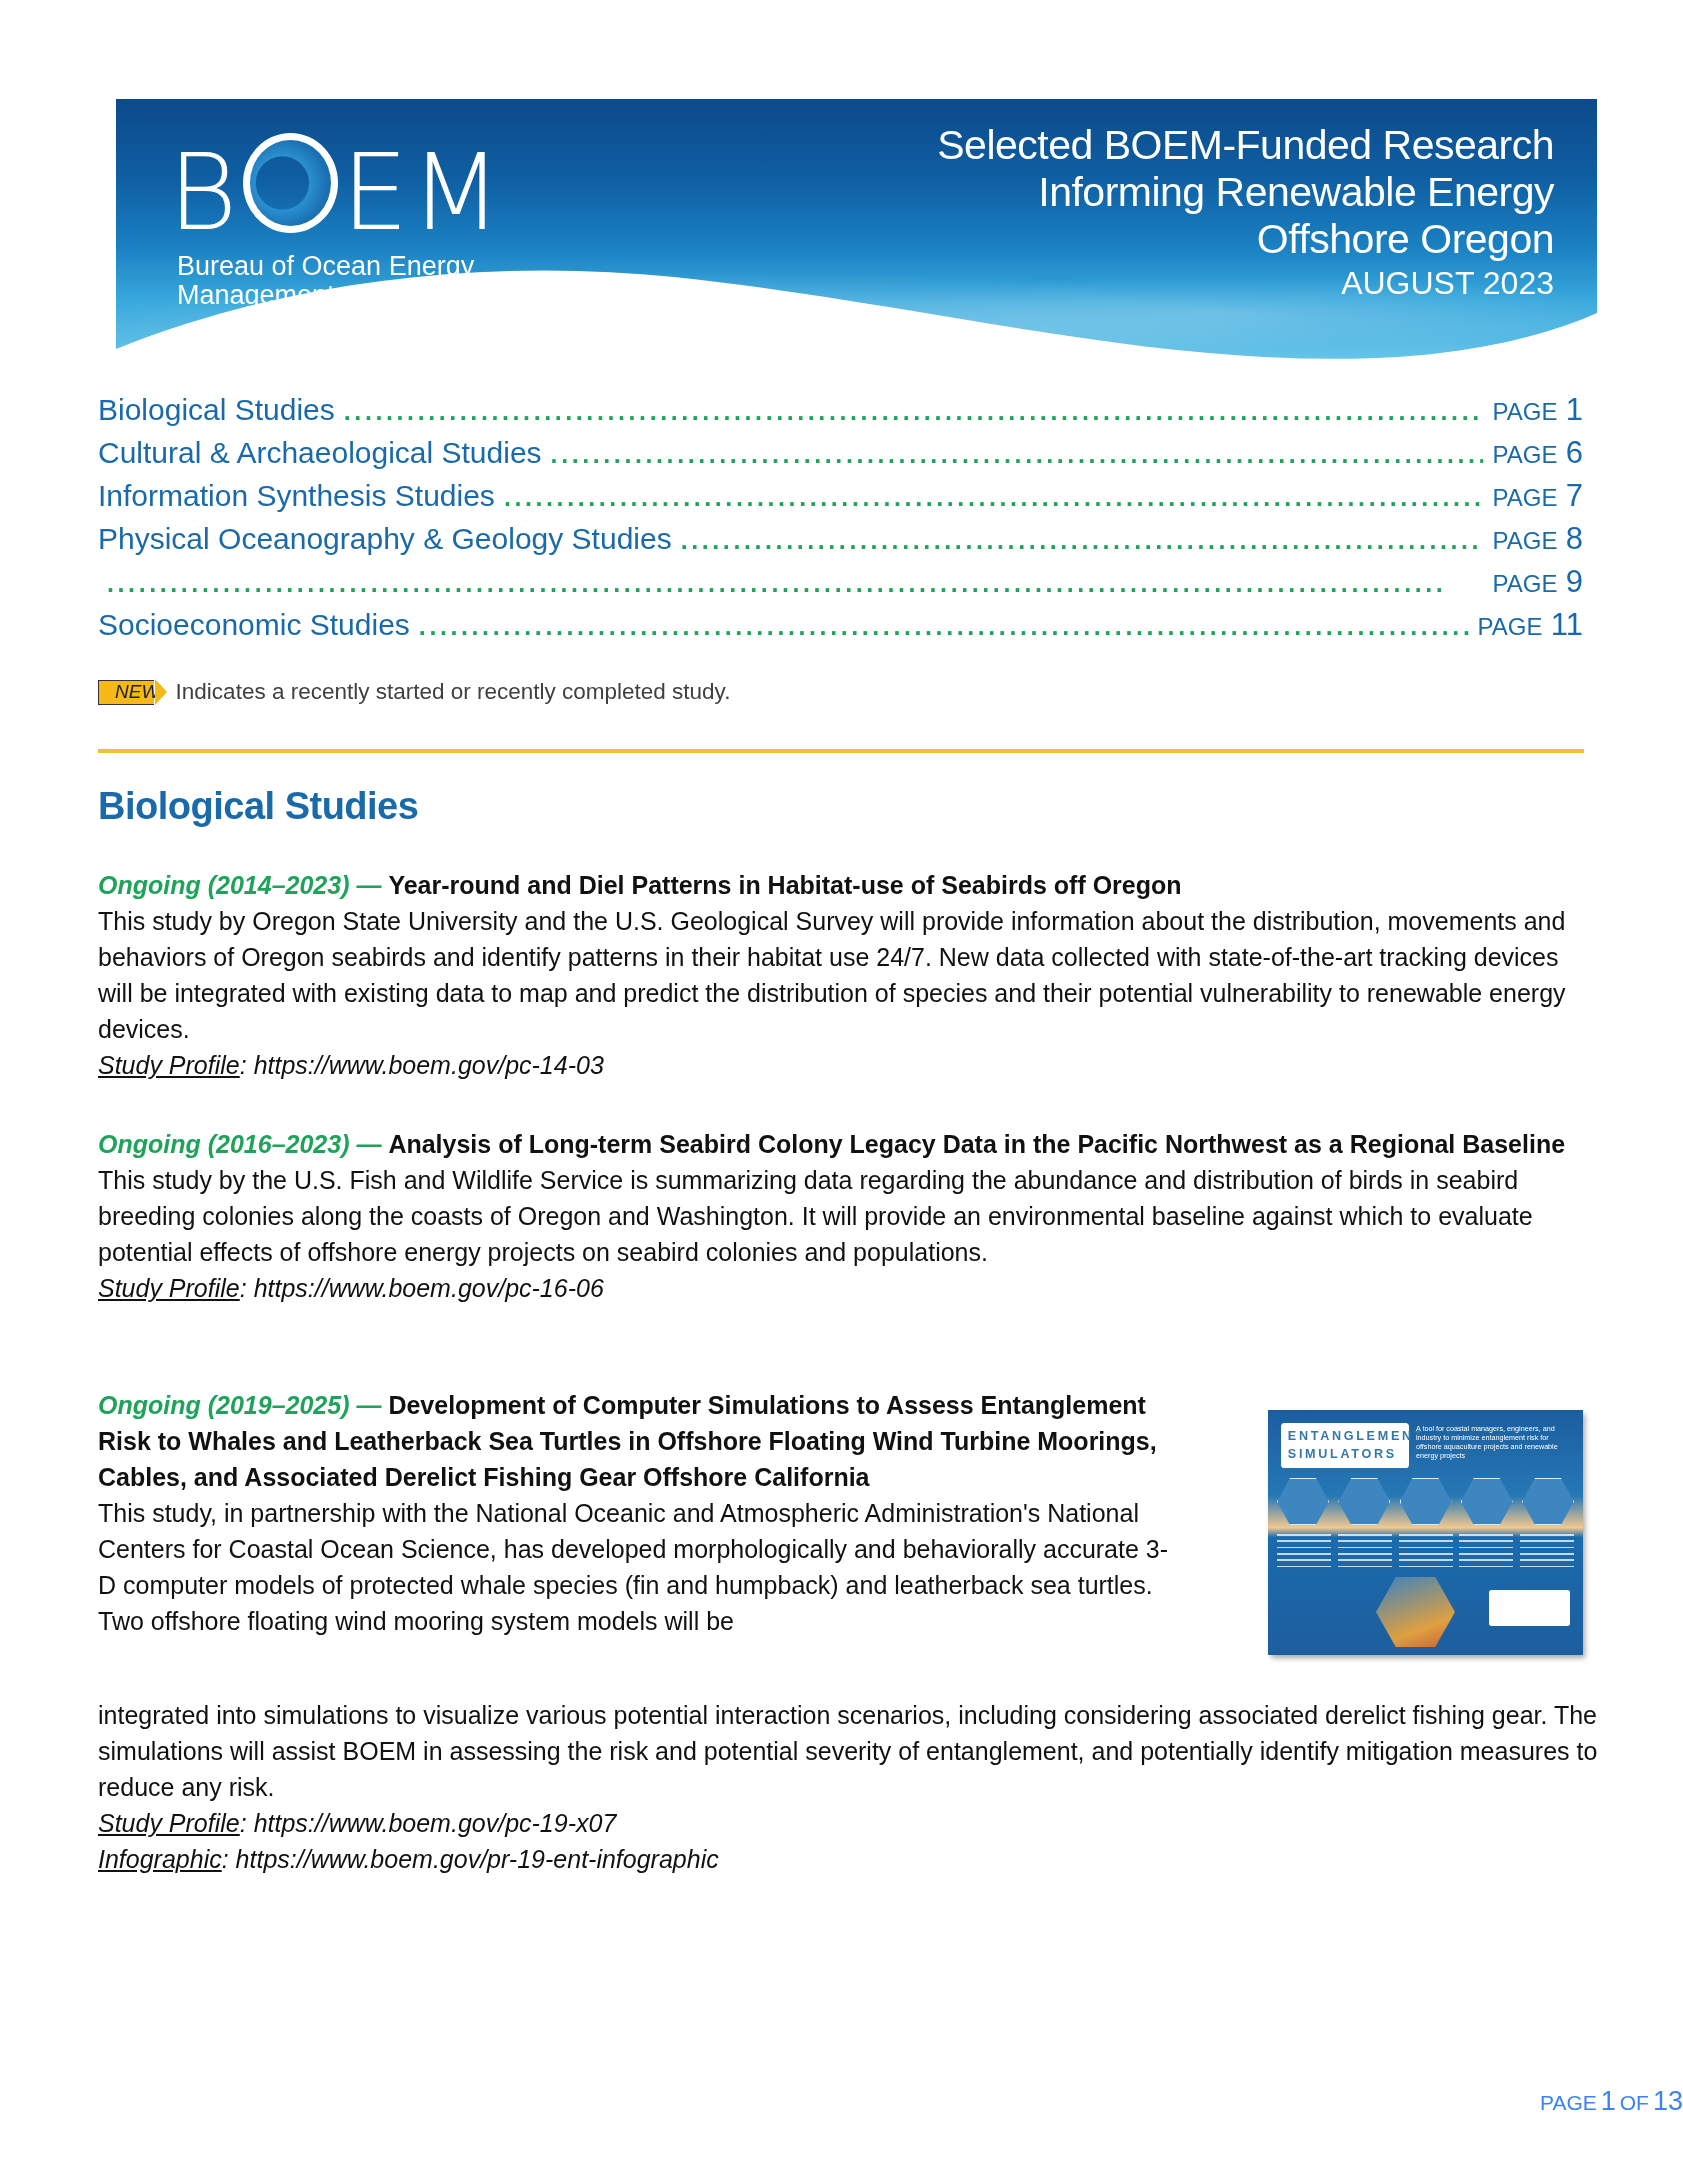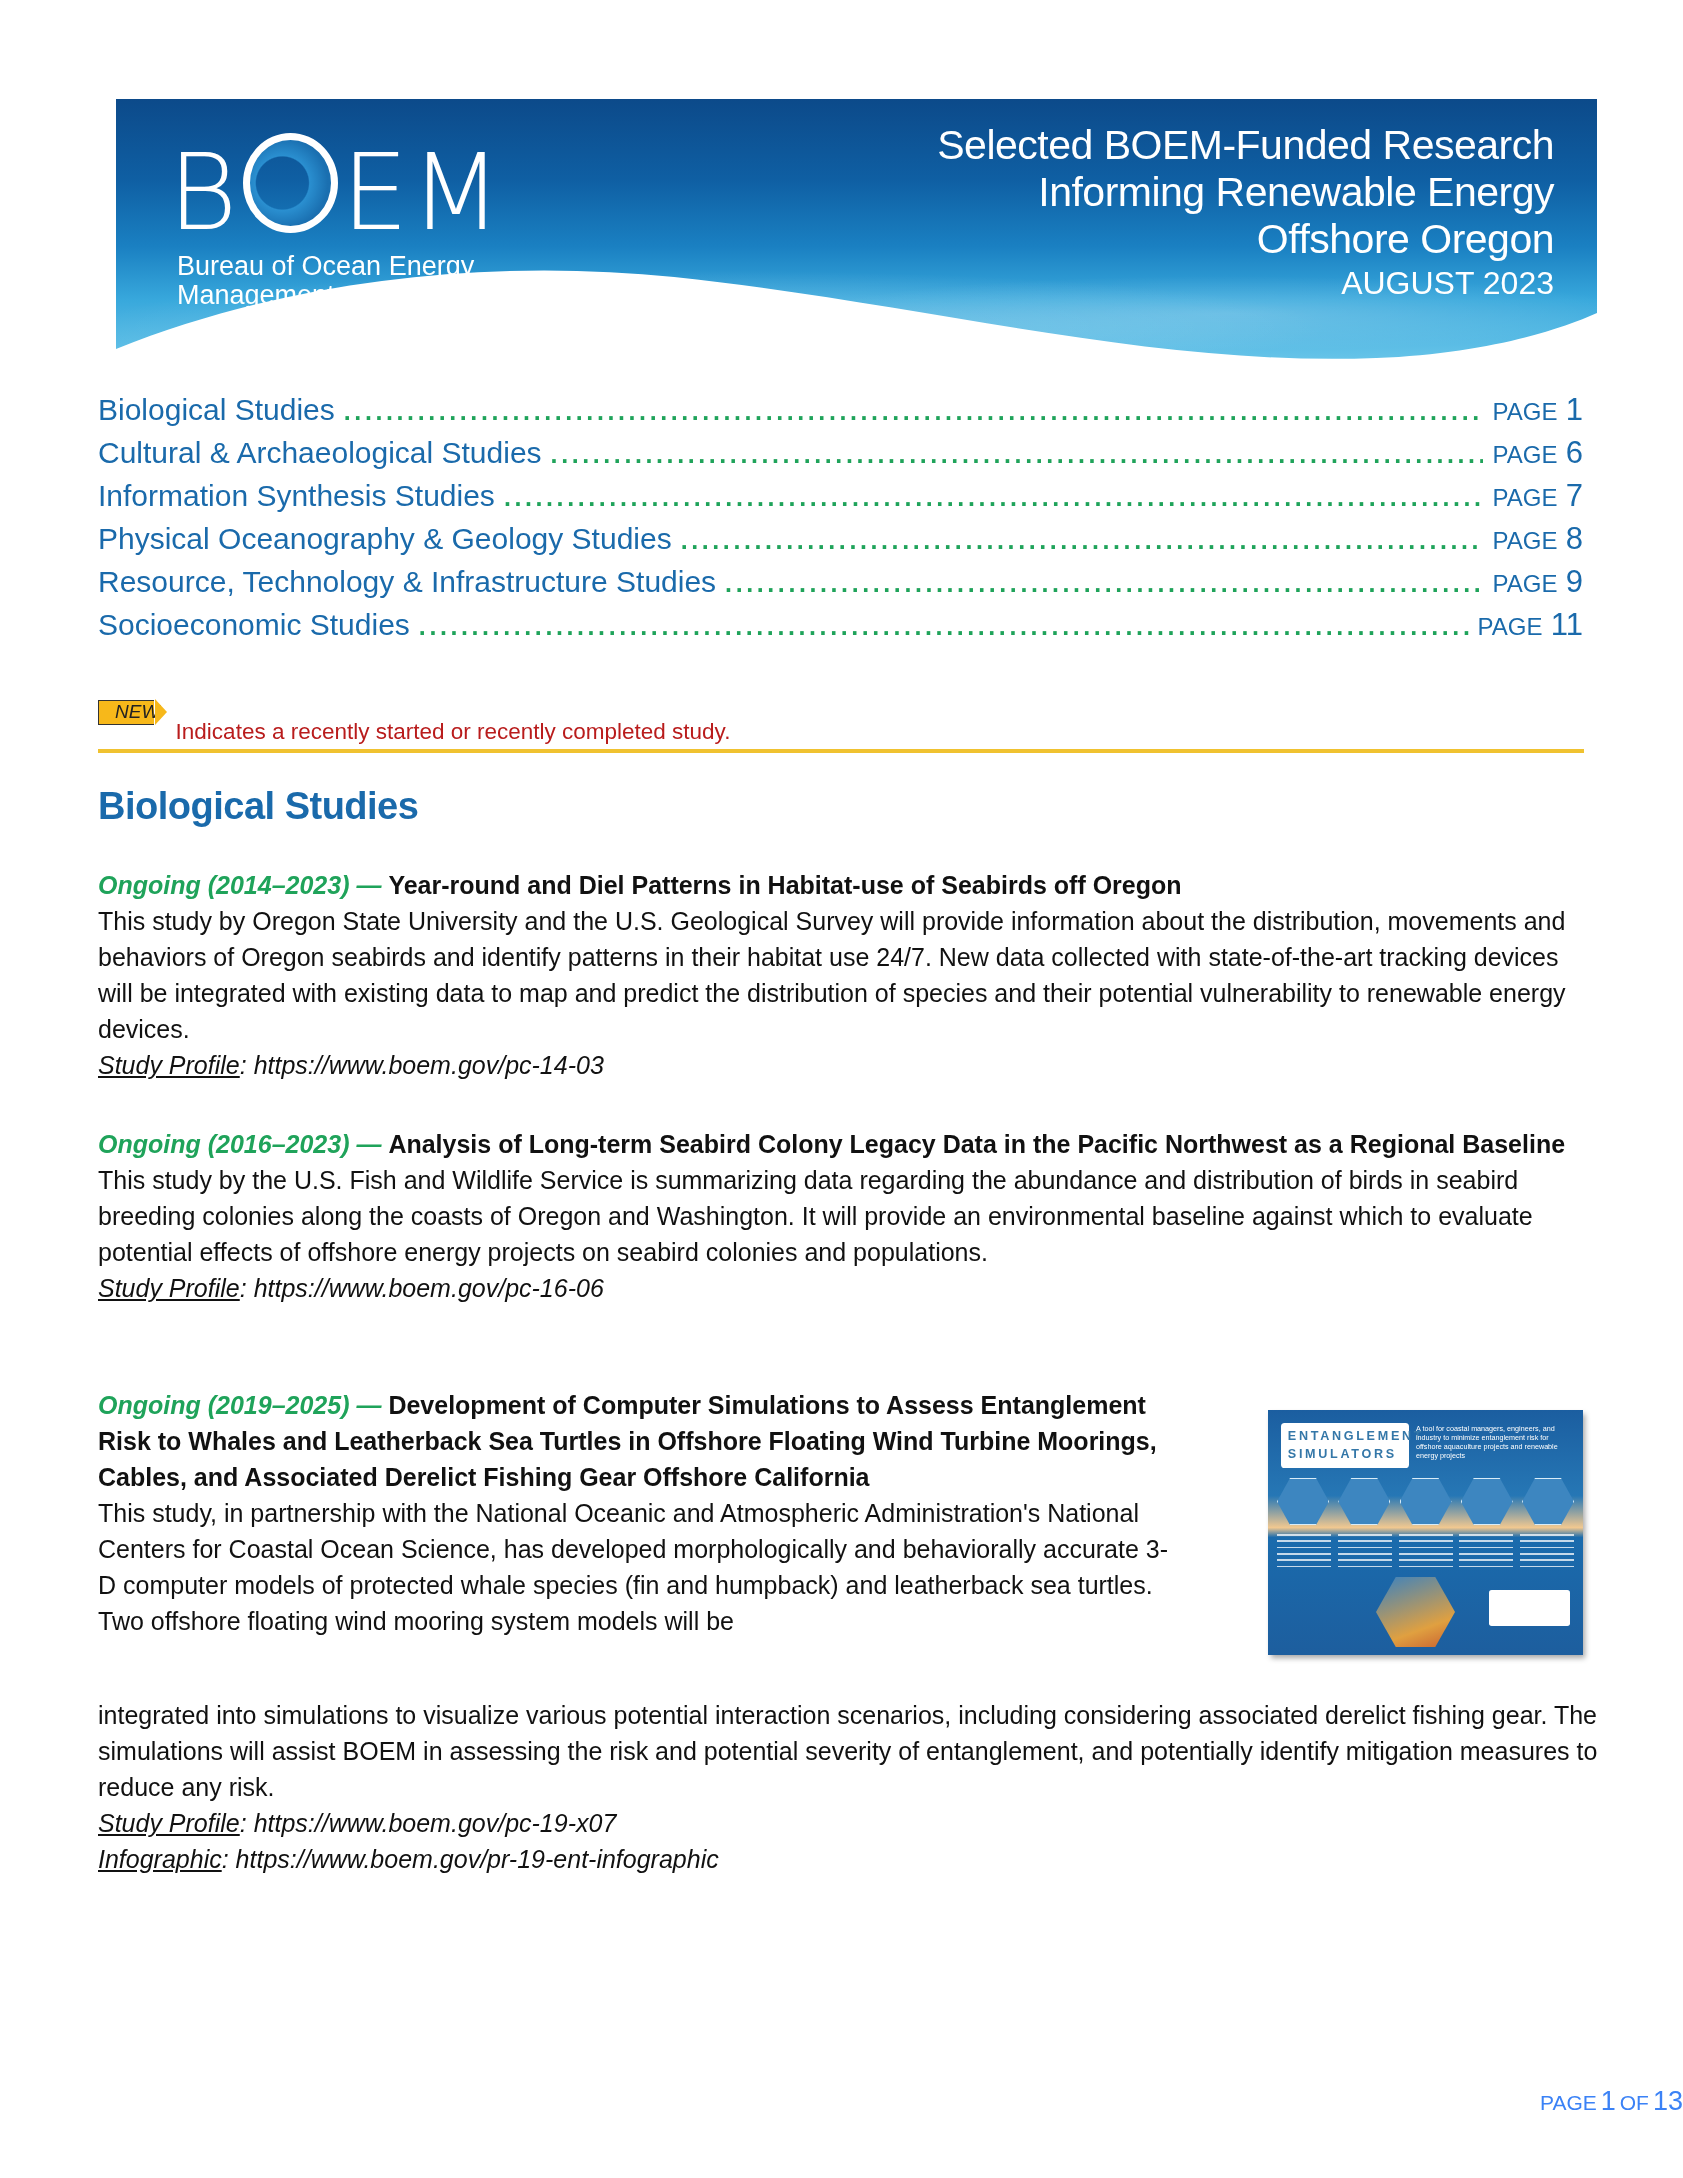--- a/index.html
+++ b/index.html
@@ -31,21 +31,21 @@
   .toc-page { white-space: nowrap; }
   .toc-page .pg-word { font-size: 24px; }
   .toc-page .pg-num { font-size: 31px; }
 
   .legend { position: absolute; left: 98px; top: 679px; display: flex; align-items: center; }
   .new-badge { position: relative; background: #f7b81a; border: 1.4px solid #333; border-right: none;
                height: 25px; width: 56px; font-style: italic; font-size: 19px; color: #222;
                display: flex; align-items: center; padding-left: 16px; box-sizing: border-box; }
   .new-badge::after { content: ""; position: absolute; right: -12.6px; top: -1.4px;
                border-top: 13.5px solid transparent; border-bottom: 13.5px solid transparent; border-left: 12.6px solid #f7b81a; }
-  .legend-text { margin-left: 21.6px; font-size: 22.5px; color: #b91c1c; margin-top: 40px; }
+  .legend-text { margin-left: 21.6px; font-size: 22.5px; color: #404040; }
 
   .divider { position: absolute; left: 98px; top: 749px; width: 1486px; height: 3.6px; background: #f0c230; }
 
   .section-title { position: absolute; left: 98px; top: 785px; font-size: 38px; font-weight: bold; color: #1a6aab; letter-spacing: -0.5px; }
 
   .study { position: absolute; left: 98px; font-size: 25px; line-height: 36px; color: #111; }
   .study .status { color: #1fa35a; font-style: italic; font-weight: bold; }
   .study .title { font-weight: bold; }
   .study p { margin: 0; }
   .study .link-row { font-style: italic; }
@@ -111,21 +111,20 @@
     <span class="toc-label">Information Synthesis Studies</span>
     <span class="toc-dots">...............................................................................................................................</span>
     <span class="toc-page"><span class="pg-word">PAGE</span> <span class="pg-num">7</span></span>
   </div>
   <div class="toc-row">
     <span class="toc-label">Physical Oceanography &amp; Geology Studies</span>
     <span class="toc-dots">...............................................................................................................................</span>
     <span class="toc-page"><span class="pg-word">PAGE</span> <span class="pg-num">8</span></span>
   </div>
   <div class="toc-row">
-    <span class="toc-label">Resource, Technology &amp; Infrastructure Studies</span>
     <span class="toc-dots">...............................................................................................................................</span>
     <span class="toc-page"><span class="pg-word">PAGE</span> <span class="pg-num">9</span></span>
   </div>
   <div class="toc-row">
     <span class="toc-label">Socioeconomic Studies</span>
     <span class="toc-dots">...............................................................................................................................</span>
     <span class="toc-page"><span class="pg-word">PAGE</span> <span class="pg-num">11</span></span>
   </div>
 </div>
 

